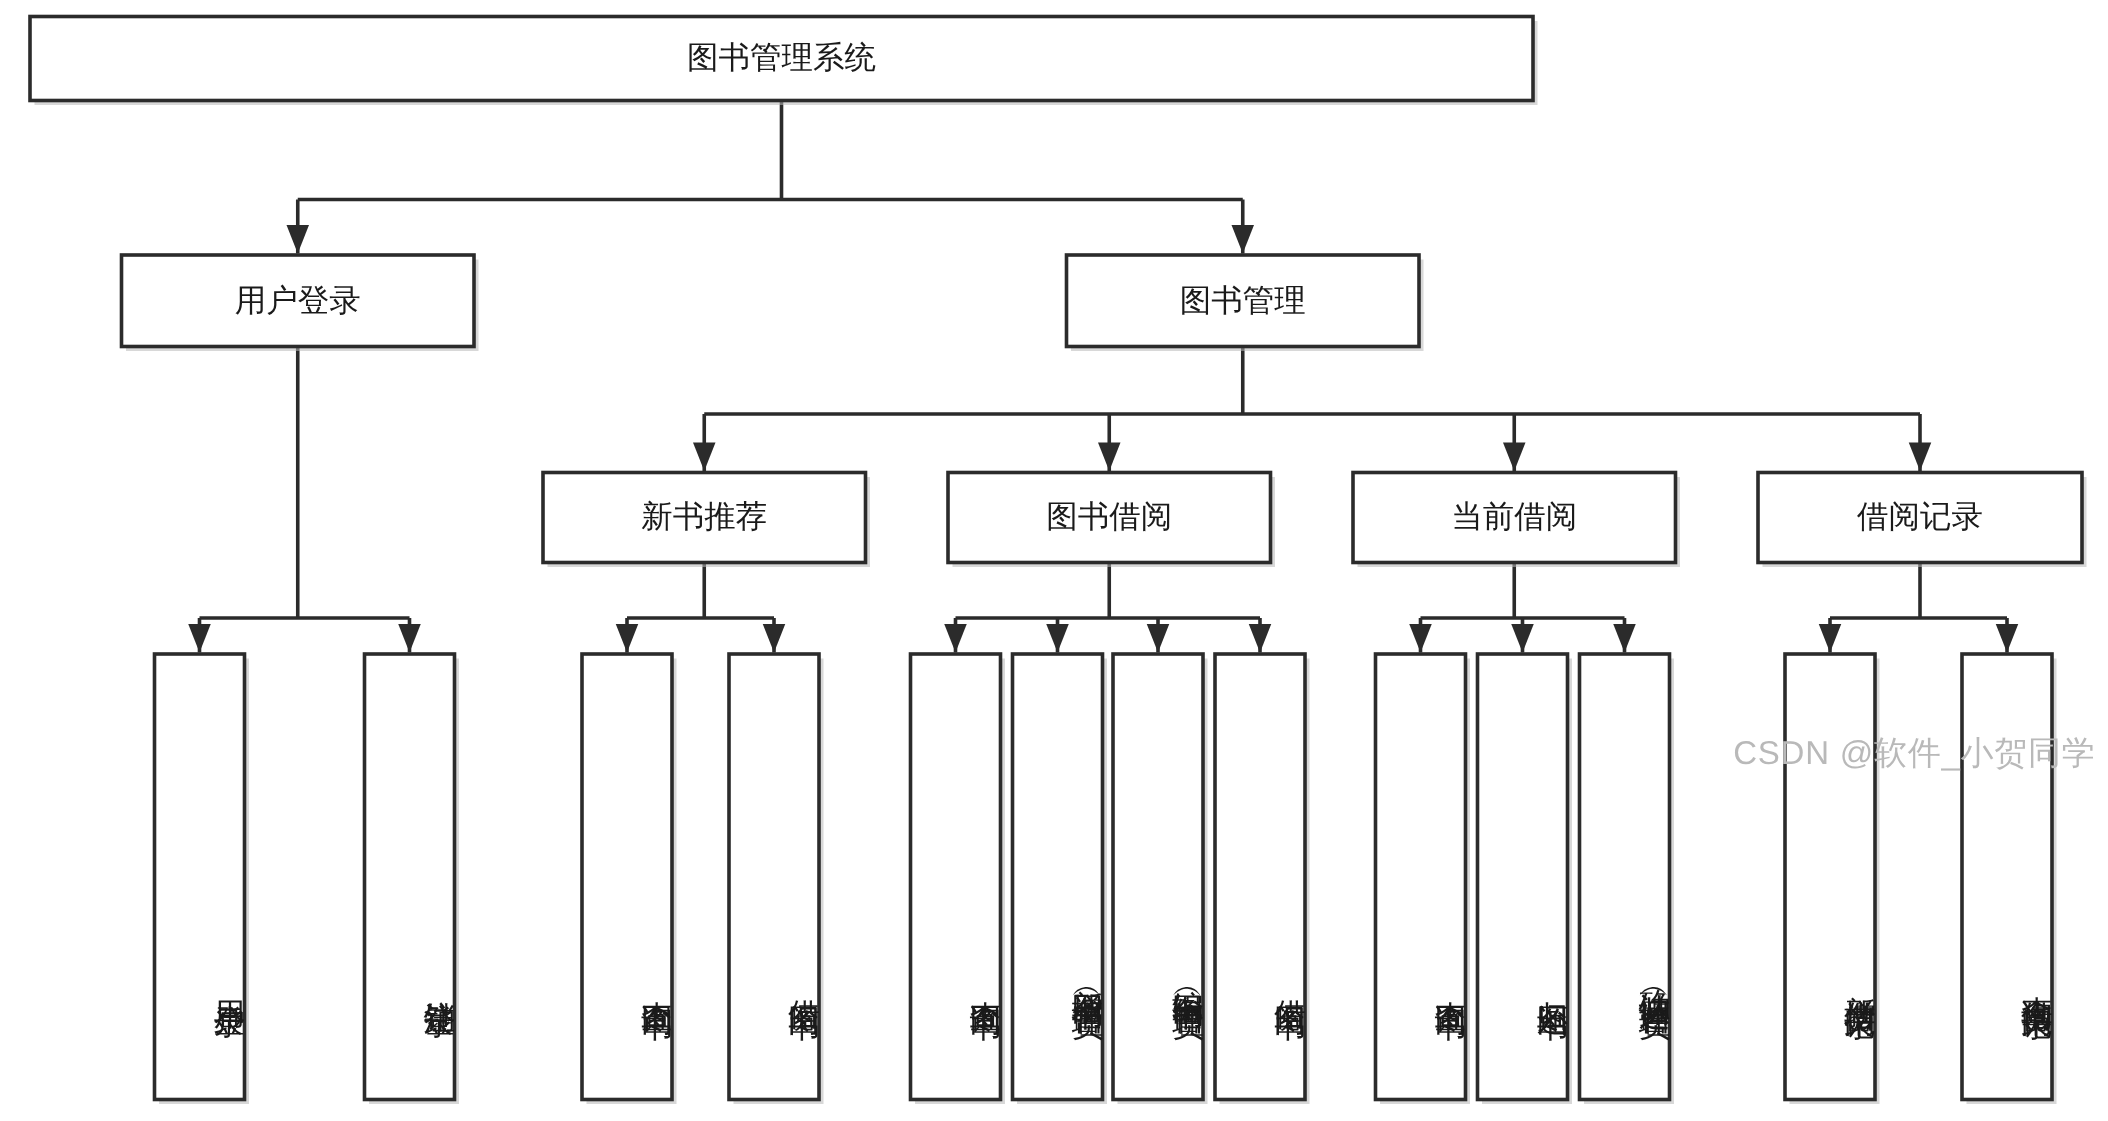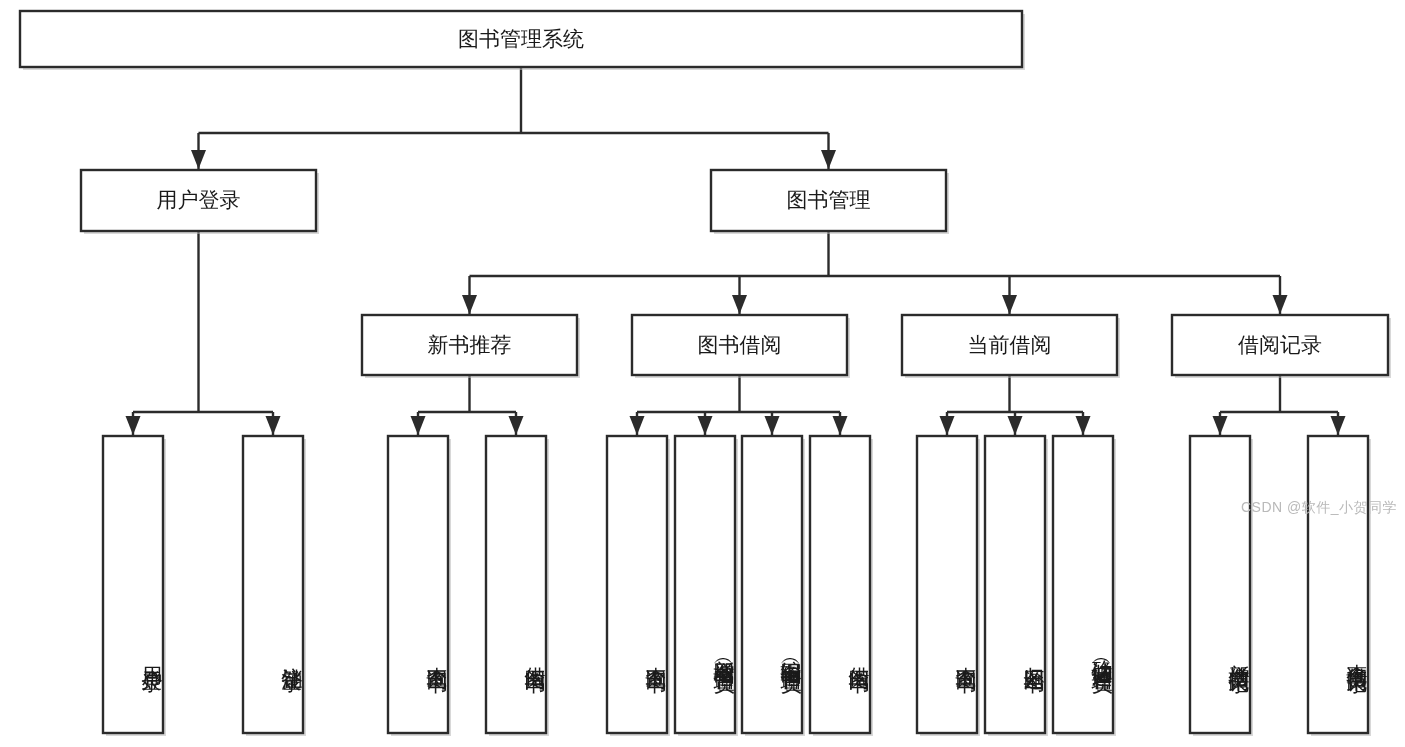--- a/index.html
+++ b/index.html
@@ -66,21 +66,21 @@
     display: flex;
     align-items: flex-start;
     justify-content: center;
     pointer-events: none;
   }
   .watermark {
     position: absolute;
     right: 8px;
     bottom: 6px;
     font-family: "Liberation Sans", "DejaVu Sans", sans-serif;
-    font-size: 14px;
+    font-size: 22px;
     color: #b9b9b9;
     letter-spacing: 0.5px;
     white-space: nowrap;
   }
 </style>
 </head>
 <body>
 
 <div id="diagram-root">
 

